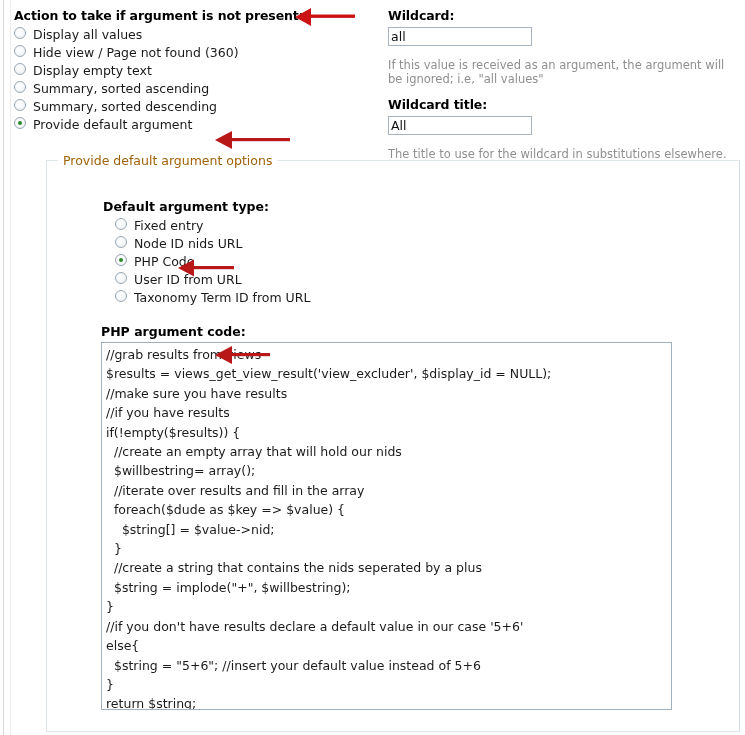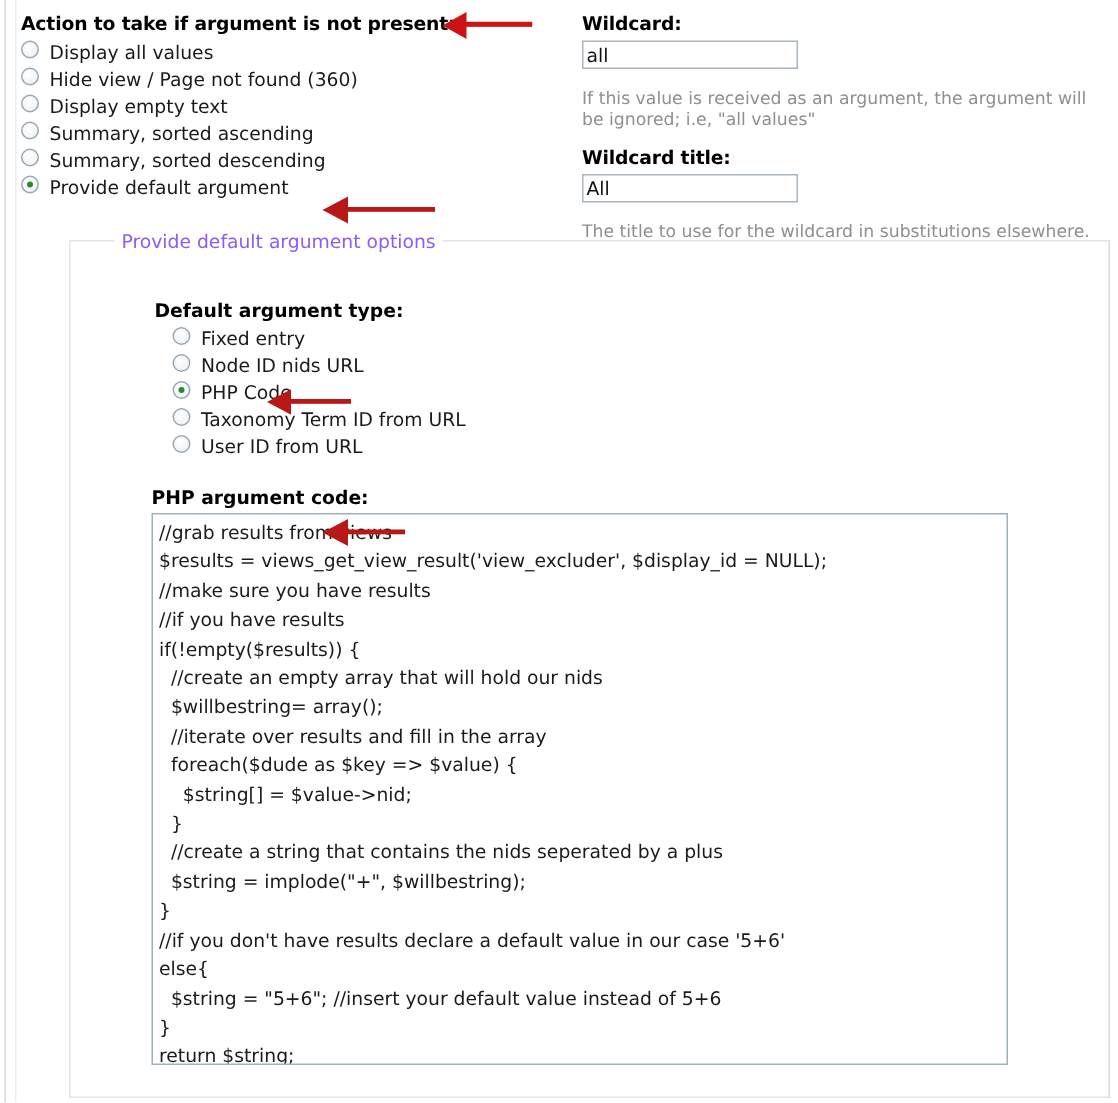--- a/index.html
+++ b/index.html
@@ -132,26 +132,26 @@
     top: 160px;
     width: 694px;
     height: 572px;
     border: 1px solid #dfe6ea;
     border-right-color: #d3dde3;
     box-sizing: border-box;
     background: #ffffff;
   }
   .fieldset-legend {
     position: absolute;
-    left: 29px;
+    left: 11px;
     top: -8px;
     background: #ffffff;
     padding: 0 5px;
     font-size: 12.5px;
-    color: #8b5cf6;
+    color: #a16207;
     white-space: nowrap;
     text-align: center;
   }
   .fieldset-inner {
     position: absolute;
     left: 54px;
     top: 38px;
     width: 620px;
   }
 
@@ -262,25 +262,25 @@
       <label class="radio-row">
         <span class="radio"></span>
         <span class="rlabel">Node ID nids URL</span>
       </label>
       <label class="radio-row">
         <span class="radio checked"></span>
         <span class="rlabel">PHP Code</span>
       </label>
       <label class="radio-row">
         <span class="radio"></span>
+        <span class="rlabel">User ID from URL</span>
+      </label>
+      <label class="radio-row">
+        <span class="radio"></span>
         <span class="rlabel">Taxonomy Term ID from URL</span>
-      </label>
-      <label class="radio-row">
-        <span class="radio"></span>
-        <span class="rlabel">User ID from URL</span>
       </label>
     </div>
 
     <div class="sub-label code-label">PHP argument code:</div>
 
     <textarea class="code-area" spellcheck="false" style="">//grab results from views
 $results = views_get_view_result('view_excluder', $display_id = NULL);
 //make sure you have results
 //if you have results
 if(!empty($results)) {

